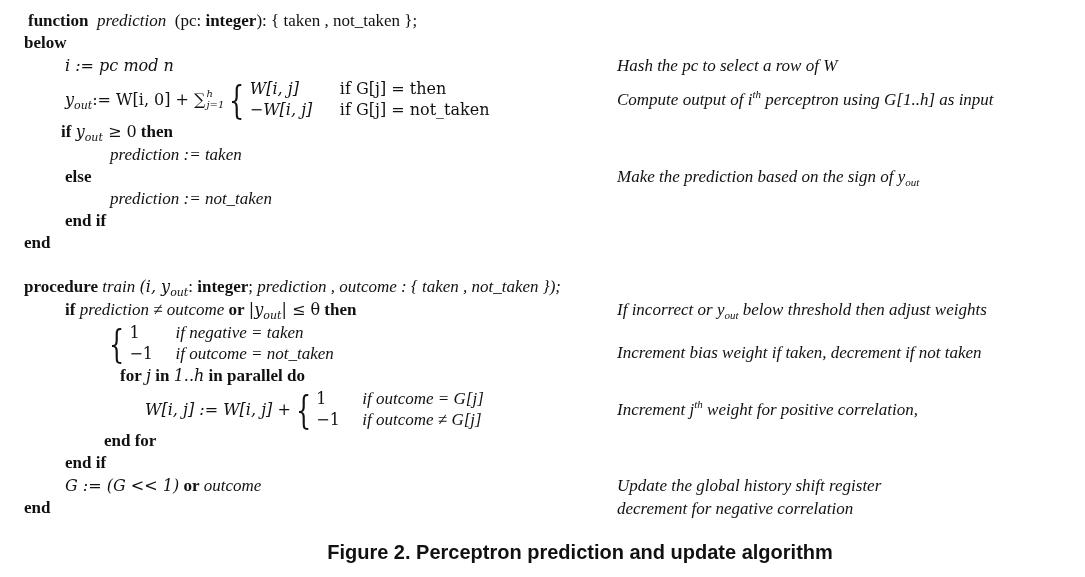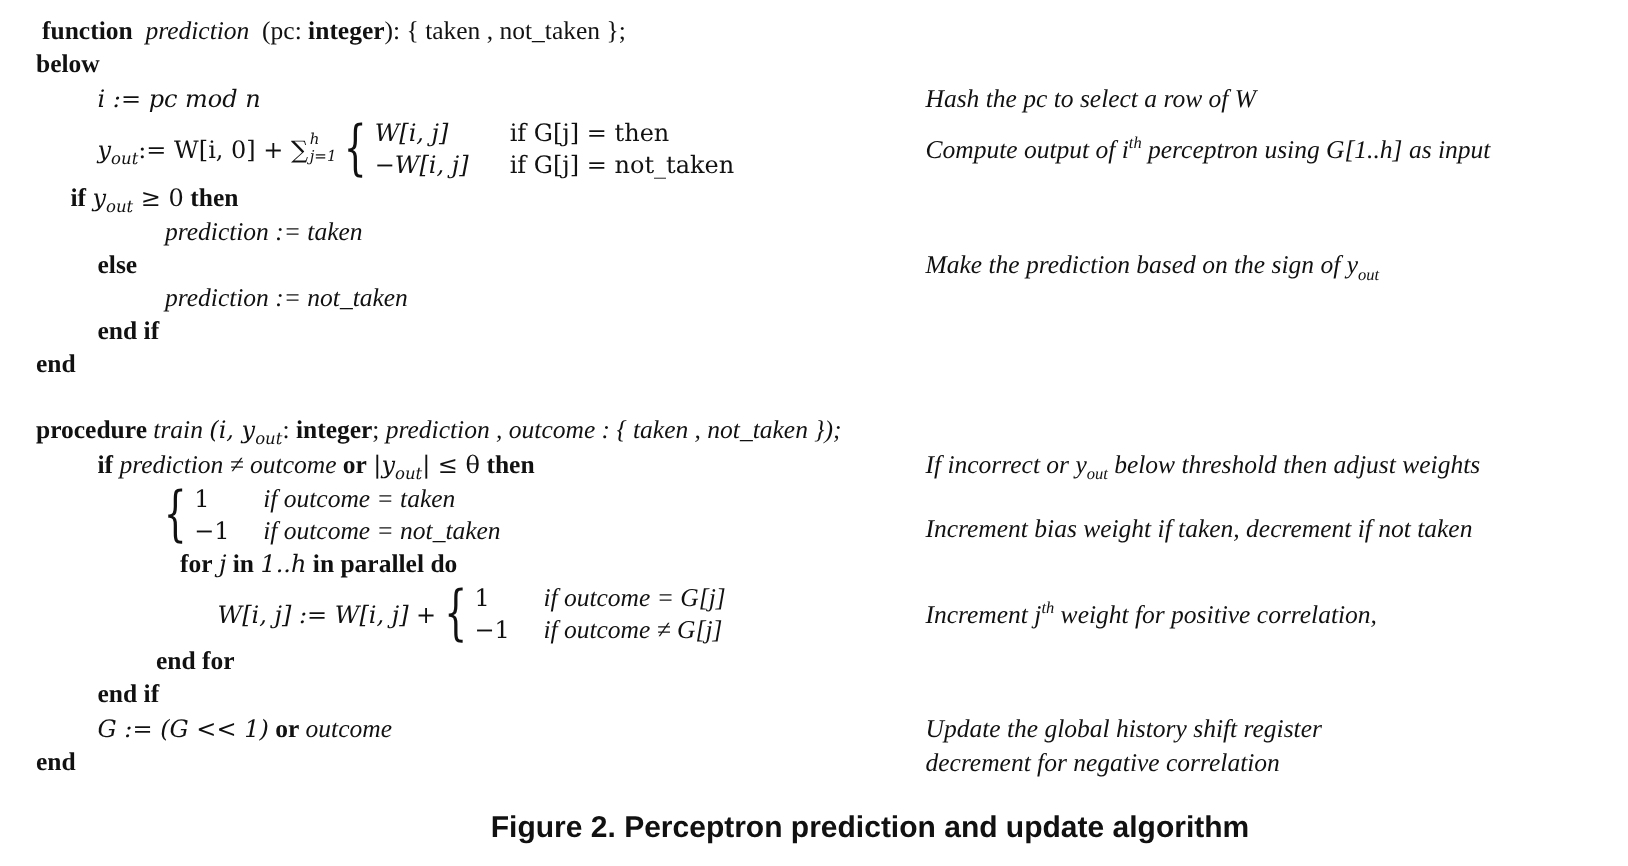--- a/index.html
+++ b/index.html
@@ -54,21 +54,21 @@
           </tr>
       <tr>
             <td class="mi">−W[i, j]</td>
             <td class="m">if G[j] = not_taken</td>
           </tr>
     </tbody>
       </table>
   </span>
 </div>
 
-<div class="ln" style="left:47px;top:122px;">
+<div class="ln" style="left:61px;top:122px;">
   <span class="kw">if</span>
   <span class="mi"><span>y</span><sub>out</sub></span><span class="m"> ≥ 0</span>
   <span class="kw">then</span>
 </div>
 <div class="ln it" style="left:110px;top:145px;">prediction :=  taken</div>
 <div class="ln kw" style="left:65px;top:167px;">else</div>
 <div class="ln it" style="left:110px;top:189px;">prediction :=  not_taken</div>
 <div class="ln kw" style="left:65px;top:211px;">end if</div>
 <div class="ln kw" style="left:24px;top:233px;">end</div>
 
@@ -91,21 +91,21 @@
   <span class="kw">then</span>
 </div>
 
 <div class="case-wrap" style="left:104px;top:322px;height:42px;">
   <span class="brace">{</span>
   <span class="cases">
     <table>
       <tbody>
           <tr>
             <td class="m" style="width:36px">1</td>
-            <td class="it">if outcome =  taken</td>
+            <td class="it">if negative =  taken</td>
           </tr>
       <tr>
             <td class="m">−1</td>
             <td class="it">if outcome =  not_taken</td>
           </tr>
     </tbody>
       </table>
   </span>
 </div>
 

